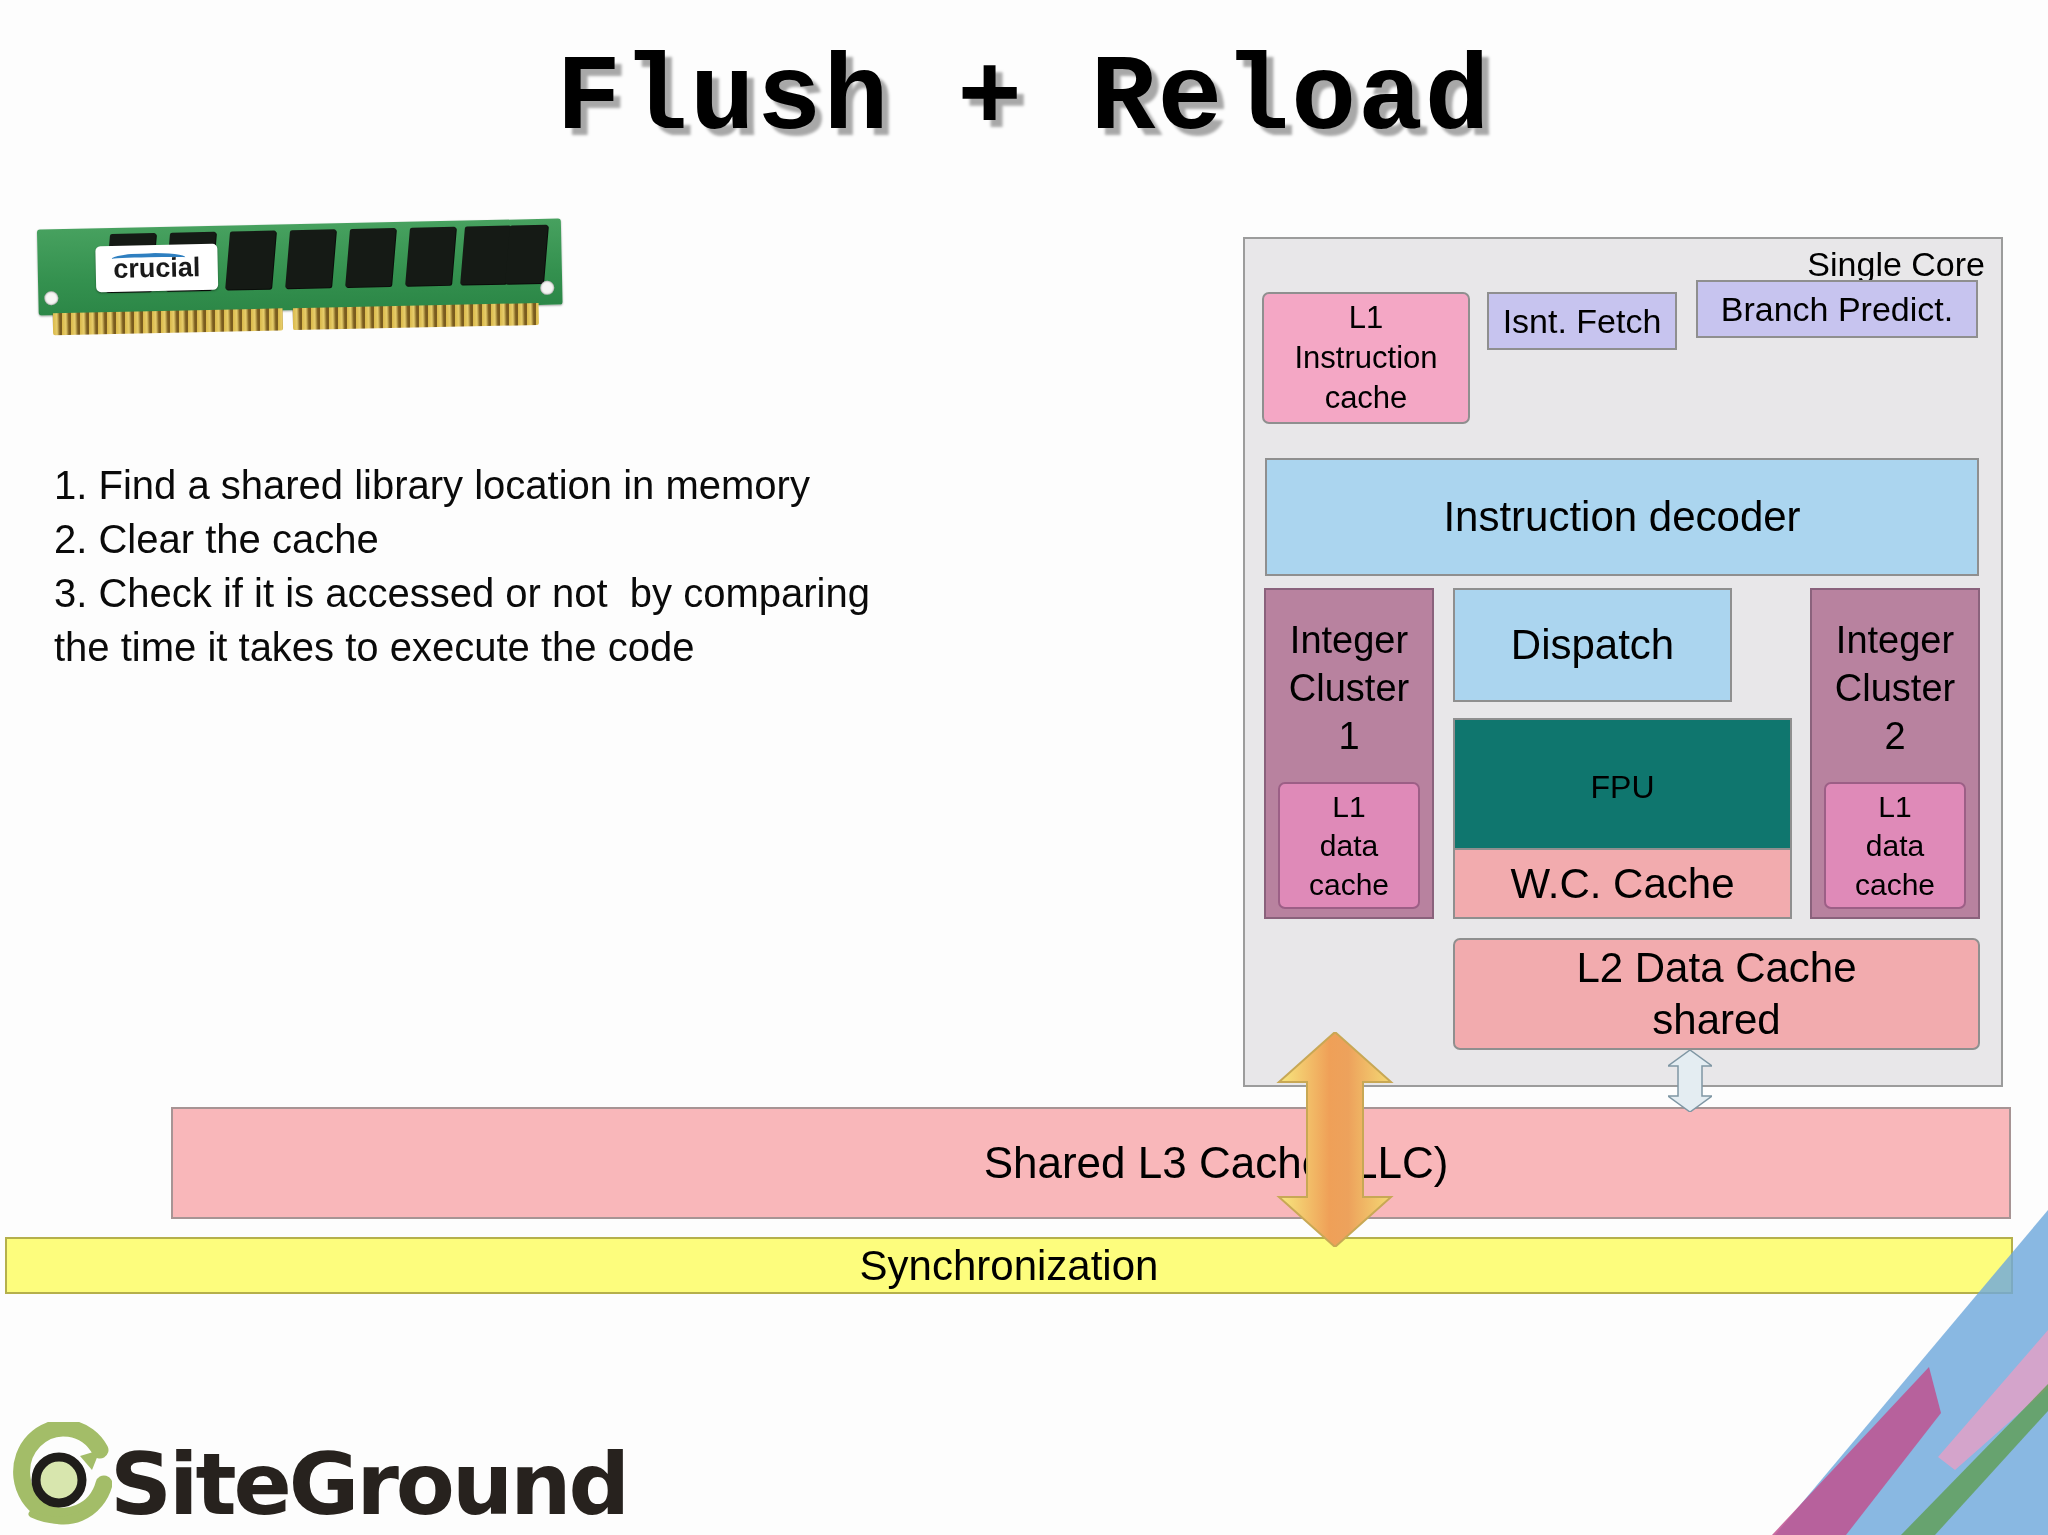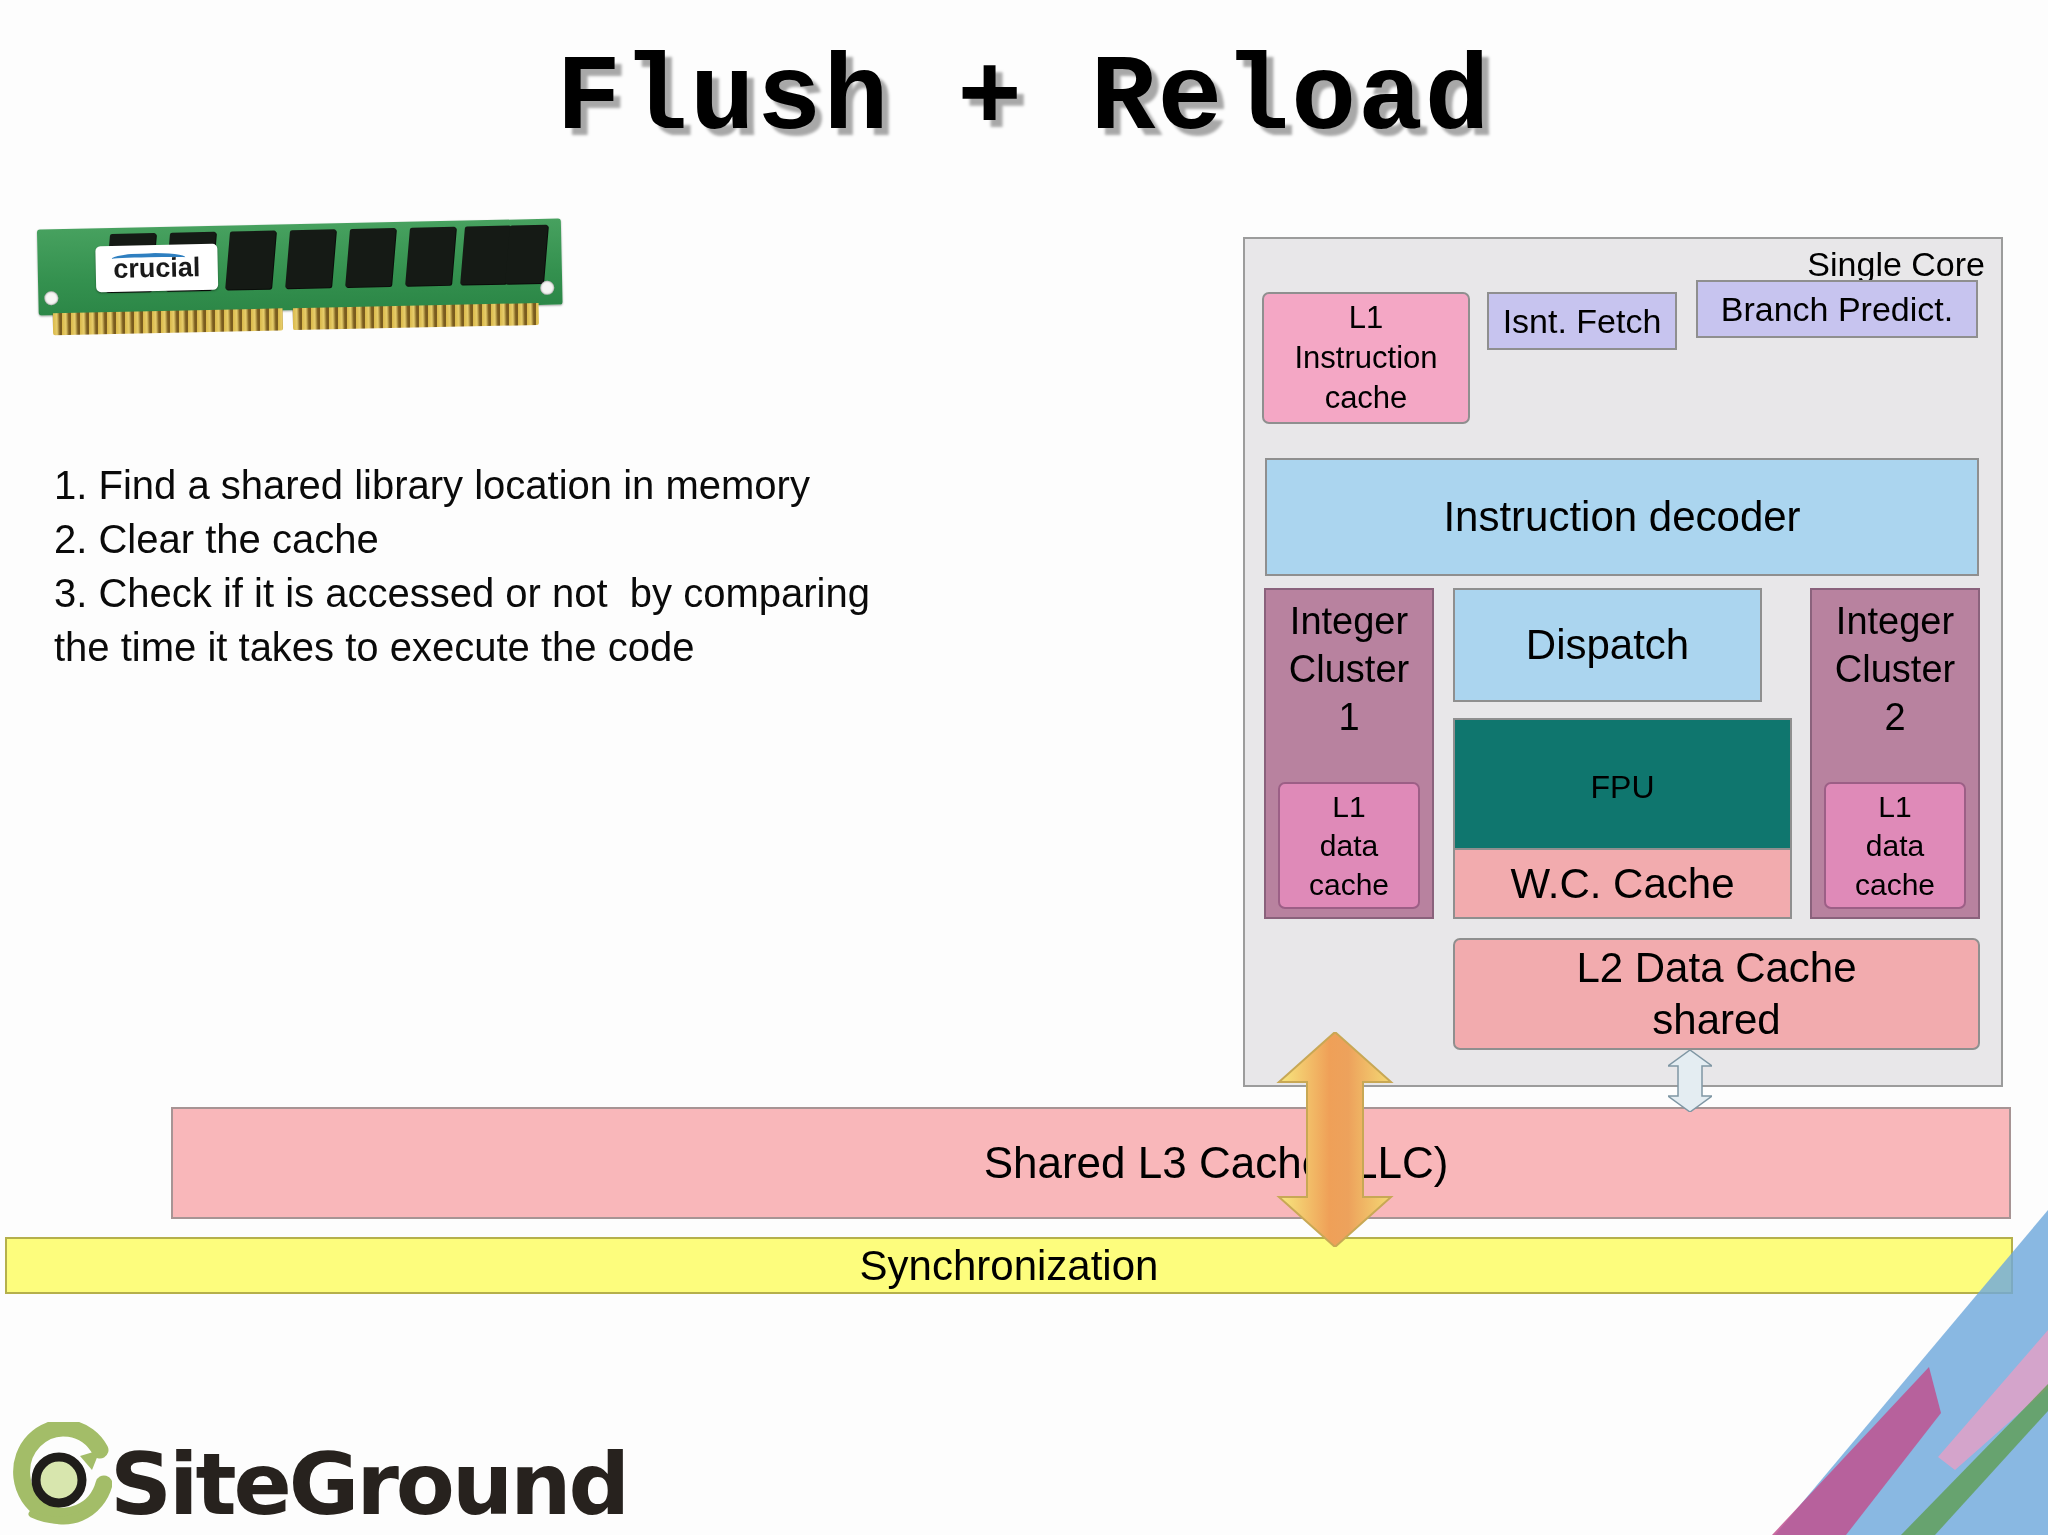--- a/index.html
+++ b/index.html
@@ -48,26 +48,26 @@
   .box{position:absolute;box-sizing:border-box;border:2px solid #8f8f8f;
     display:flex;align-items:center;justify-content:center;text-align:center;color:#000;}
   .core-title{position:absolute;top:6px;right:16px;font-weight:normal;font-size:34px;color:#000;}
 
   .b-l1i{left:17px;top:53px;width:208px;height:132px;background:#f4a7c5;font-size:31px;line-height:1.28;}
   .b-fetch{left:242px;top:53px;width:190px;height:58px;background:#c7c4ef;font-size:34px;}
   .b-branch{left:451px;top:41px;width:282px;height:58px;background:#c7c4ef;font-size:34px;}
   .b-pipe{left:246px;top:127px;width:487px;height:58px;background:#8fcbbf;font-size:34px;}
   .b-decoder{left:20px;top:219px;width:714px;height:118px;background:#abd5ef;font-size:42px;}
   .b-cluster{width:170px;height:331px;background:#b8829f;font-size:38px;line-height:1.26;
-    align-items:flex-start;padding-top:8px;border:2px solid #8a627c;}
+    align-items:flex-start;padding-top:27px;border:2px solid #8a627c;}
   .b-cluster1{left:19px;top:349px;}
   .b-cluster2{left:565px;top:349px;}
   .b-l1d{left:12px;top:192px;width:142px;height:127px;background:#df8ab8;border:2px solid #9c5f86;
     font-size:30px;line-height:1.3;}
-  .b-dispatch{left:208px;top:349px;width:309px;height:114px;background:#abd5ef;font-size:42px;}
+  .b-dispatch{left:208px;top:349px;width:279px;height:114px;background:#abd5ef;font-size:42px;}
   .b-fpu{left:208px;top:479px;width:339px;height:138px;background:#0f766e;font-size:32px;}
   .b-wc{left:208px;top:609px;width:339px;height:71px;background:#f2abae;font-size:42px;}
   .b-iface{left:19px;top:699px;width:170px;height:112px;background:#ece87d;border:2px solid #9a9441;
     font-size:42px;line-height:1.25;}
   .b-l2{left:208px;top:699px;width:527px;height:112px;background:#f2abae;font-size:42px;line-height:1.25;}
 
   
   .l3bar{left:171px;top:1107px;width:1840px;height:112px;background:#f9b7ba;
     border:2px solid #a79494;font-size:44px;padding-left:250px;z-index:1;}
   .syncbar{left:5px;top:1237px;width:2008px;height:57px;background:#fdfd7d;

